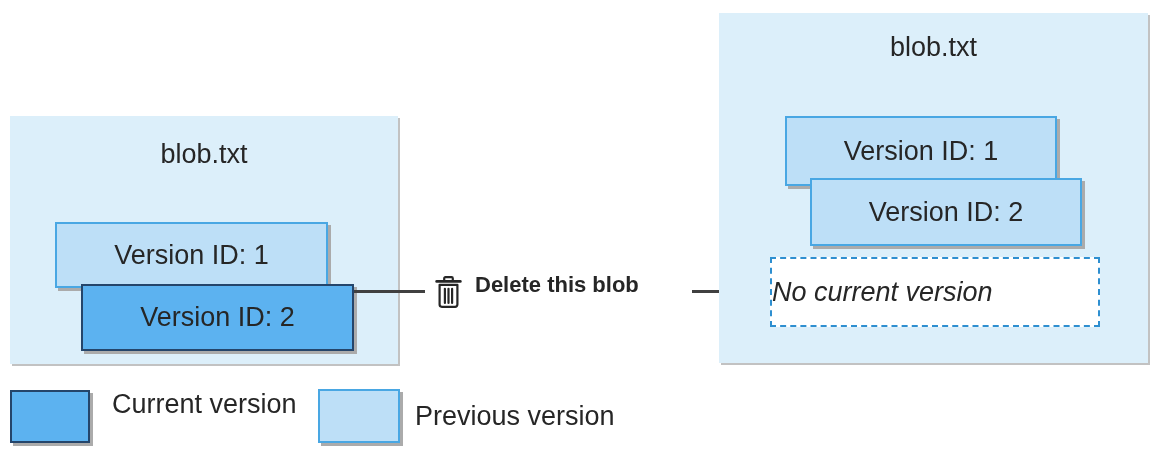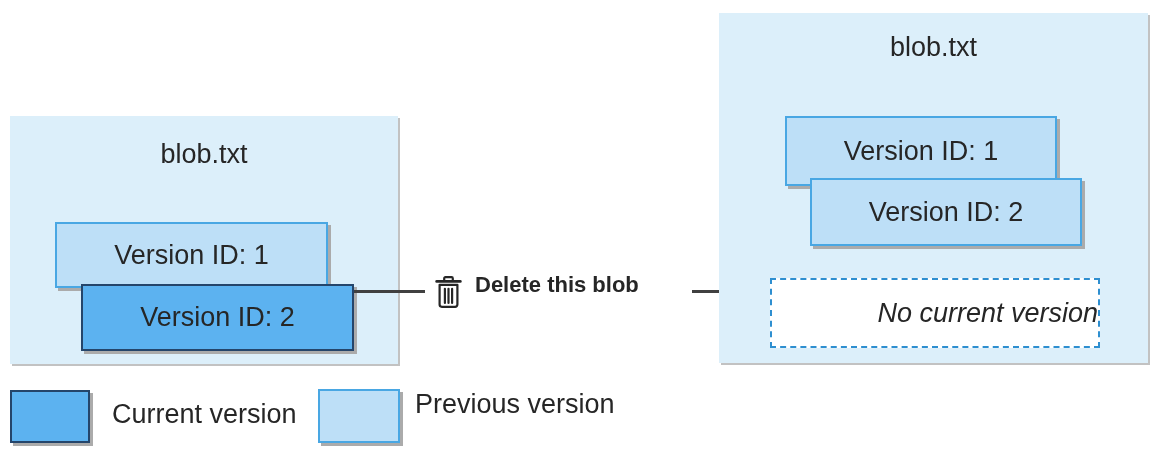--- a/index.html
+++ b/index.html
@@ -45,22 +45,22 @@
     border: 2px solid var(--current-border, #24456B);
   }
   .v-b1 { left: 45px; top: 80px;  width: 273px; height: 66px; }
   .v-b2 { left: 71px; top: 142px; width: 273px; height: 67px; }
   .v-a1 { left: 66px; top: 77px;  width: 272px; height: 70px; }
   .v-a2 { left: 91px; top: 139px; width: 272px; height: 68px; }
   .dashed-box {
     position: absolute; left: 51px; top: 244px; width: 330px; height: 70px;
     background: #ffffff;
     border: 2px dashed var(--dashed-border, #2E8FD0);
-    display: flex; align-items: center; justify-content: flex-end;
-    font-style: italic; font-size: 27px; white-space: nowrap; margin-top: 21px;
+    display: flex; align-items: center; justify-content: flex-start;
+    font-style: italic; font-size: 27px; white-space: nowrap;
   }
   .connector-line {
     position: absolute; height: 3px;
     background: var(--connector, #404040);
   }
   .line-1 { left: 354px; top: 290px; width: 71px; }
   .line-2 { left: 692px; top: 290px; width: 61px; }
   .arrowhead {
     position: absolute; left: 752px; top: 283px;
     width: 0; height: 0;
@@ -84,22 +84,22 @@
     border: 2px solid var(--current-border, #24456B);
   }
   .swatch-previous {
     left: 318px; top: 389px; width: 82px; height: 54px;
     background: var(--previous-fill, #BDDFF7);
     border: 2px solid var(--previous-border, #49A7E3);
   }
   .legend-label {
     position: absolute; font-size: 27px; line-height: 32px; white-space: nowrap;
   }
-  .legend-label-current  { left: 112px; top: 398px; }
-  .legend-label-previous { left: 415px; top: 388px; }
+  .legend-label-current  { left: 112px; top: 388px; }
+  .legend-label-previous { left: 415px; top: 400px; }
 </style>
 </head>
 <body>
 
 <div id="stage">
 
   <section class="container before">
     <div class="box-title">blob.txt</div>
     <div class="version previous v-b1">
       <span>Version ID: 1</span>

